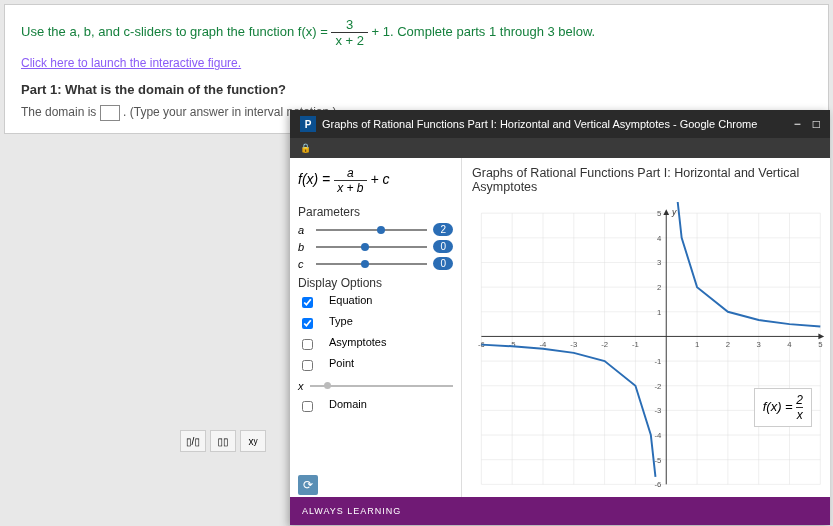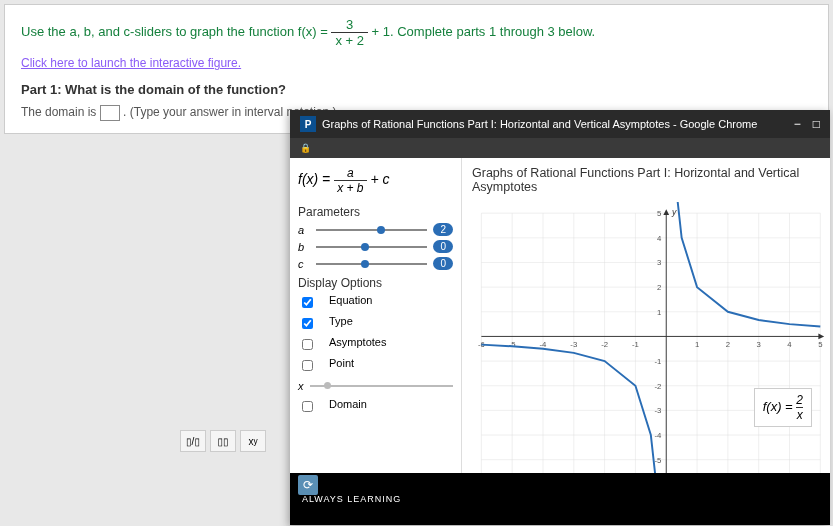--- a/index.html
+++ b/index.html
@@ -40,21 +40,21 @@
 .x-slider .sl .th{position:absolute;width:7px;height:7px;background:#bbb;border-radius:50%;top:-3px;left:10%}
 
 .graph-area{flex:1;background:#fff;display:flex;flex-direction:column}
 .graph-title{font-size:12.5px;color:#333;padding:8px 10px;font-weight:normal}
 .graph{flex:1;position:relative;background:#fff}
 .eq-box{position:absolute;right:18px;bottom:78px;background:#fff;border:1px solid #ccc;padding:4px 8px;font-style:italic;font-size:13px}
 .eq-box .fr2{display:inline-block;text-align:center;vertical-align:middle;font-size:12px}
 .eq-box .fr2 span{display:block}
 .eq-box .fr2 .tt{border-bottom:1px solid #333}
 
-.footer{background:#000000;color:#fff;font-size:9px;letter-spacing:1px;padding:21px 12px}
+.footer{background:#701a75;color:#fff;font-size:9px;letter-spacing:1px;padding:9px 12px}
 .refresh{position:absolute;left:8px;bottom:30px;width:20px;height:20px;background:#5a8fb5;color:#fff;border-radius:2px;display:flex;align-items:center;justify-content:center;font-size:12px}
 </style>
 </head>
 <body>
 
 <div class="main-page">
   <div class="instruction">
     <span>Use the a, b, and c-sliders to graph the function f(x) =</span>
     <span class="frac"><span class="n">3</span><span class="d">x + 2</span></span>
     <span>+ 1. Complete parts 1 through 3 below.</span>

